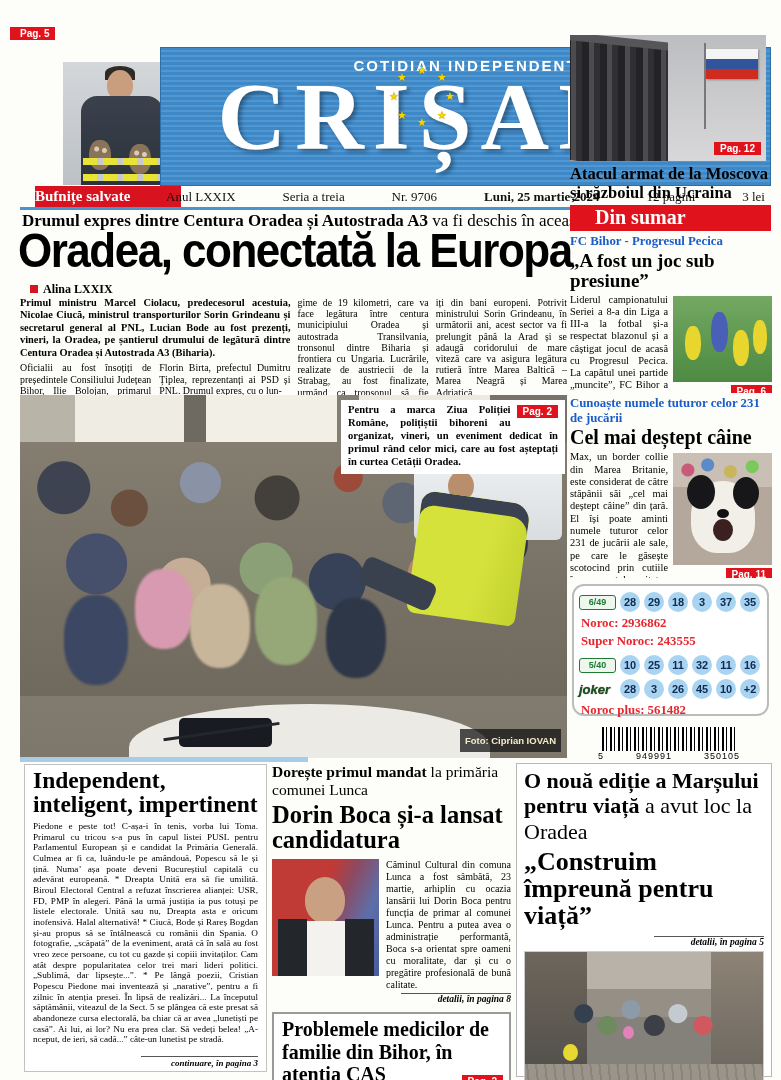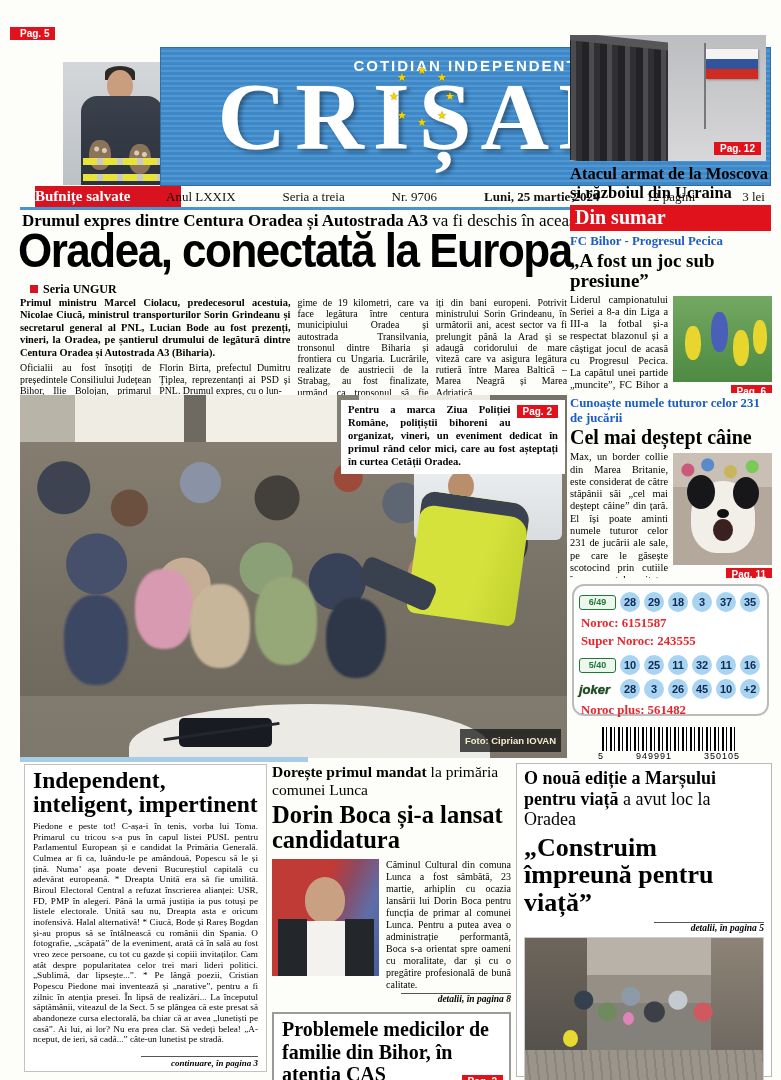--- a/index.html
+++ b/index.html
@@ -77,21 +77,21 @@
 
   
   .moscow-photo { position:absolute; left:570px; top:35px; width:196px; height:126px; background:linear-gradient(#bcbdc0,#d8d8da); overflow:hidden; }
   .msc-bldg { position:absolute; left:-6px; top:10px; width:104px; height:120px; transform:skewY(6deg);
     background:repeating-linear-gradient(90deg,#232326 0 7px,#4b4b50 7px 12px,#302f33 12px 18px); }
   .msc-top { position:absolute; left:-6px; top:2px; width:104px; height:16px; background:#55555a; transform:skewY(6deg); }
   .msc-pole { position:absolute; left:134px; top:8px; width:2px; height:86px; background:#77777c; }
   .msc-flag { position:absolute; left:136px; top:14px; width:52px; height:30px; background:linear-gradient(#f4f4f4 0 34%, #31549c 34% 67%, #cf2b20 67%); box-shadow:1px 1px 2px rgba(0,0,0,.3); }
   .msc-badge { position:absolute; right:5px; bottom:6px; }
   .moscow-headline { position:absolute; left:570px; top:165px; width:202px; font-weight:bold; font-size:16.5px; line-height:1.15; color:#000; }
-  .din-sumar { position:absolute; left:570px; top:205px; width:201px; height:26px; background:#e0131d; color:#fff; font-weight:bold; font-size:20px; line-height:25px; padding-left:5px; }
+  .din-sumar { position:absolute; left:570px; top:205px; width:201px; height:26px; background:#e0131d; color:#fff; font-weight:bold; font-size:20px; line-height:25px; padding-left:25px; }
 
   .sb-item { position:absolute; left:570px; width:202px; overflow:hidden; }
   .sb-kicker { color:#1a5cc8; font-weight:bold; font-size:12.8px; line-height:1.15; }
   .sb-headline { font-weight:bold; font-size:20px; line-height:1.05; margin:2px 0 3px 0; color:#000; }
   .sb-body { font-size:10.4px; line-height:1.18; text-align:justify; }
   .sb-fig { float:right; width:99px; margin:2px 0 2px 5px; text-align:right; }
   .sb-img { width:99px; position:relative; overflow:hidden; }
   .sb-fig .pbadge { margin-top:3px; }
 
   .soccer-img { height:88px; background:linear-gradient(#74a862,#4d8a42); }
@@ -132,21 +132,21 @@
   .pt-head { position:absolute; left:33px; top:18px; width:40px; height:46px; border-radius:50% 50% 46% 46%; background:#caa083; }
   .pt-shirt { position:absolute; left:24px; top:62px; width:58px; height:56px; background:#f3f2ef; border-radius:10px 10px 0 0; }
   .pt-jacket { position:absolute; left:6px; top:60px; width:96px; height:58px; background:linear-gradient(90deg,#23262b 0 30%, transparent 30% 70%, #23262b 70%); }
   .bm-body { font-size:10px; line-height:1.2; text-align:justify; }
   .bm-detail { text-align:right; font-style:italic; font-weight:bold; font-size:9.5px; border-top:1px solid #555; width:110px; margin-left:auto; margin-top:2px; }
   .bm-box { position:relative; border:2px solid #9a9a9a; margin-top:8px; padding:4px 8px 6px 8px; height:84px; background:#fff; }
   .bm-box-title { font-weight:bold; font-size:20px; line-height:1.13; }
   .bm-box .pbadge { position:absolute; right:6px; bottom:6px; }
 
   .br-art { position:absolute; left:516px; top:763px; width:256px; height:314px; border:1px solid #b8b8b8; background:#fff; padding:4px 7px; }
-  .br-kicker { font-size:18px; line-height:1.15; }
+  .br-kicker { font-size:22px; line-height:1.15; }
   .br-kicker b { font-weight:bold; }
   .br-headline { font-weight:bold; font-size:26px; line-height:1.05; margin:4px 0 6px 0; }
   .br-body { font-size:10.8px; line-height:1.2; text-align:justify; }
   .br-detail { text-align:right; font-style:italic; font-weight:bold; font-size:9.5px; border-top:1px solid #555; width:110px; margin-left:auto; margin-top:1px; }
   .march-img { position:relative; margin-top:4px; width:240px; height:172px; overflow:hidden; border:1px solid #ccc;
     background:linear-gradient(#b8b2a8 0 22%, #958f85 22% 38%, #84807a 38%); }
   .mr-bldg-l { position:absolute; left:0; top:0; width:26%; height:70%; background:linear-gradient(#6e665c,#53504b); }
   .mr-bldg-r { position:absolute; right:0; top:0; width:22%; height:78%; background:linear-gradient(#8d8376,#6b655e); }
   .mr-crowd { position:absolute; left:18%; top:18%; width:66%; height:46%;
     background:
@@ -199,21 +199,21 @@
     <span>Seria a treia</span>
     <span>Nr. 9706</span>
     <span class="bold">Luni, 25 martie 2024</span>
     <span>12 pagini</span>
     <span>3 lei</span>
   </div>
   <div class="blue-rule"></div>
 
   <div class="kicker"><b>Drumul expres dintre Centura Oradea și Autostrada A3</b><span> va fi deschis în această săptămână</span></div>
   <div class="lead-headline">Oradea, conectată la Europa</div>
-  <div class="byline"><span class="sq"></span><span>Seria UNGUR</span></div>
+  <div class="byline"><span class="sq"></span><span>Alina LXXIX</span></div>
 
   <div class="lead-body">
     <div style="width:272px">
       <div class="lede">Primul ministru Marcel Ciolacu, predecesorul acestuia, Nicolae Ciucă, ministrul transporturilor Sorin Grindeanu și secretarul general al PNL, Lucian Bode au fost prezenți, vineri, la Oradea, pe șantierul drumului de legătură dintre Centura Oradea și Autostrada A3 (Biharia).</div>
       <div class="twocol">Oficialii au fost însoțiți de președintele Consiliului Județean Bihor, Ilie Bolojan, primarul Florin Birta, prefectul Dumitru Țiplea, reprezentanți ai PSD și PNL. Drumul expres, cu o lun-</div>
     </div>
     <div class="acol" style="width:132px">gime de 19 kilometri, care va face legătura între centura municipiului Oradea și autostrada Transilvania, tronsonul dintre Biharia și frontiera cu Ungaria. Lucrările, realizate de austriecii de la Strabag, au fost finalizate, urmând ca tronsonul să fie deschis circulației joi, 28 martie. Cei 19 kilometri au fost constru-</div>
     <div style="width:132px">
       <div class="acol">iți din bani europeni. Potrivit ministrului Sorin Grindeanu, în următorii ani, acest sector va fi prelungit până la Arad și se adaugă coridorului de mare viteză care va asigura legătura rutieră între Marea Baltică – Marea Neagră și Marea Adriatică.</div>
 
@@ -289,21 +289,21 @@
   <div class="lottery">
     <div class="lot-row">
       <span class="lot-logo">6/49</span>
       <span class="ball">28</span>
       <span class="ball">29</span>
       <span class="ball">18</span>
       <span class="ball">3</span>
       <span class="ball">37</span>
       <span class="ball">35</span>
     </div>
-    <div class="lot-line"><span>Noroc:</span> <span>6151587</span></div>
+    <div class="lot-line"><span>Noroc:</span> <span>2936862</span></div>
     <div class="lot-line"><span>Super Noroc:</span> <span>243555</span></div>
     <div class="lot-row" style="margin-top:6px">
       <span class="lot-logo">5/40</span>
       <span class="ball">10</span>
       <span class="ball">25</span>
       <span class="ball">11</span>
       <span class="ball">32</span>
       <span class="ball">11</span>
       <span class="ball">16</span>
     </div>

